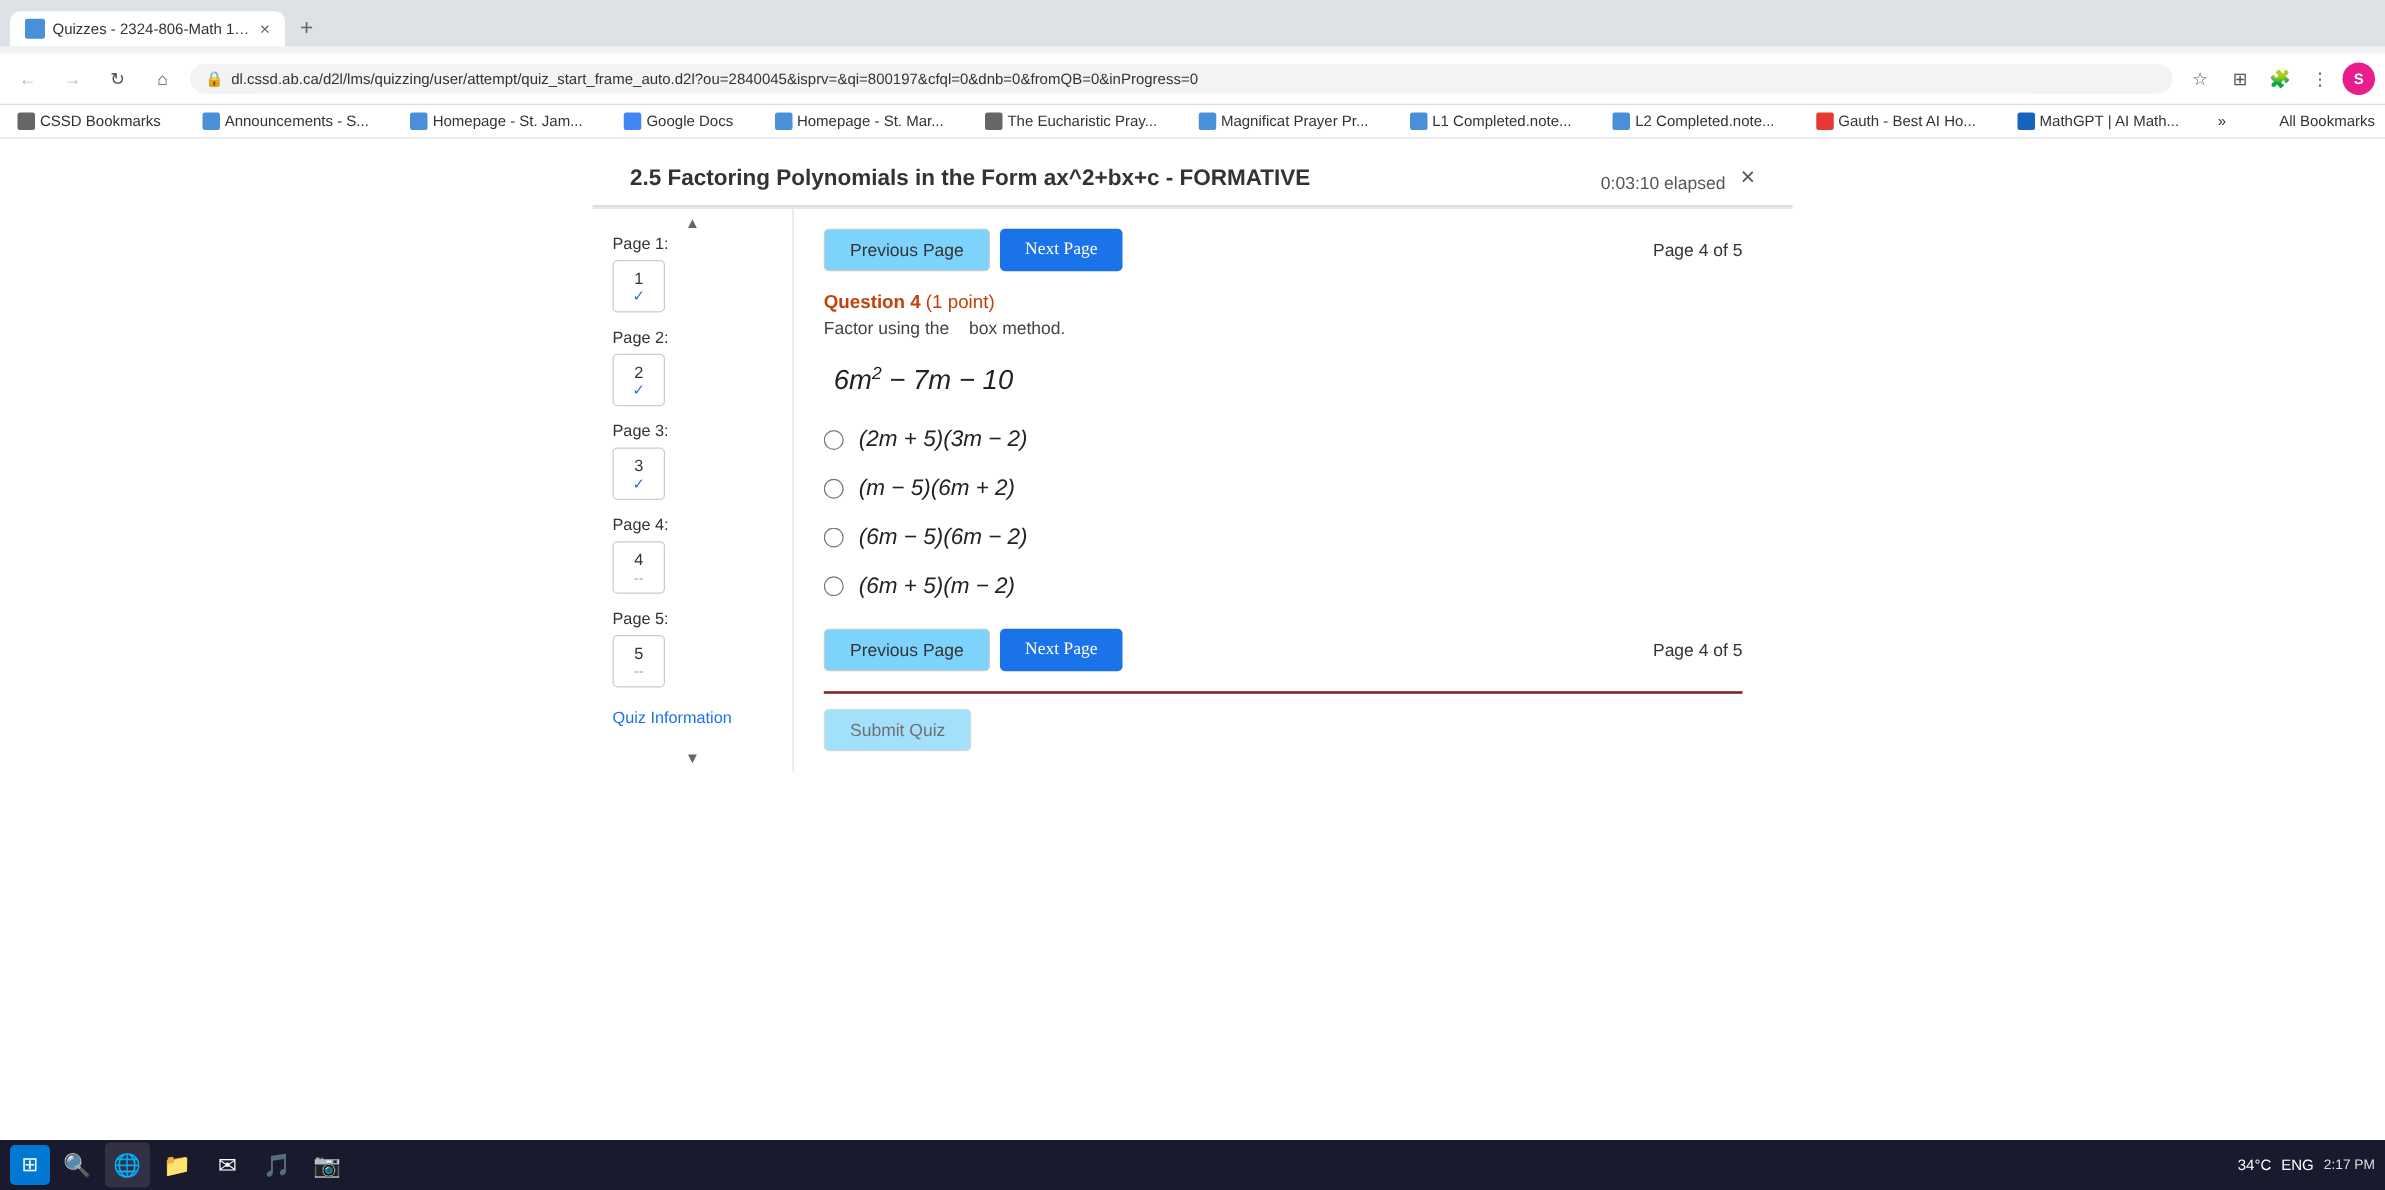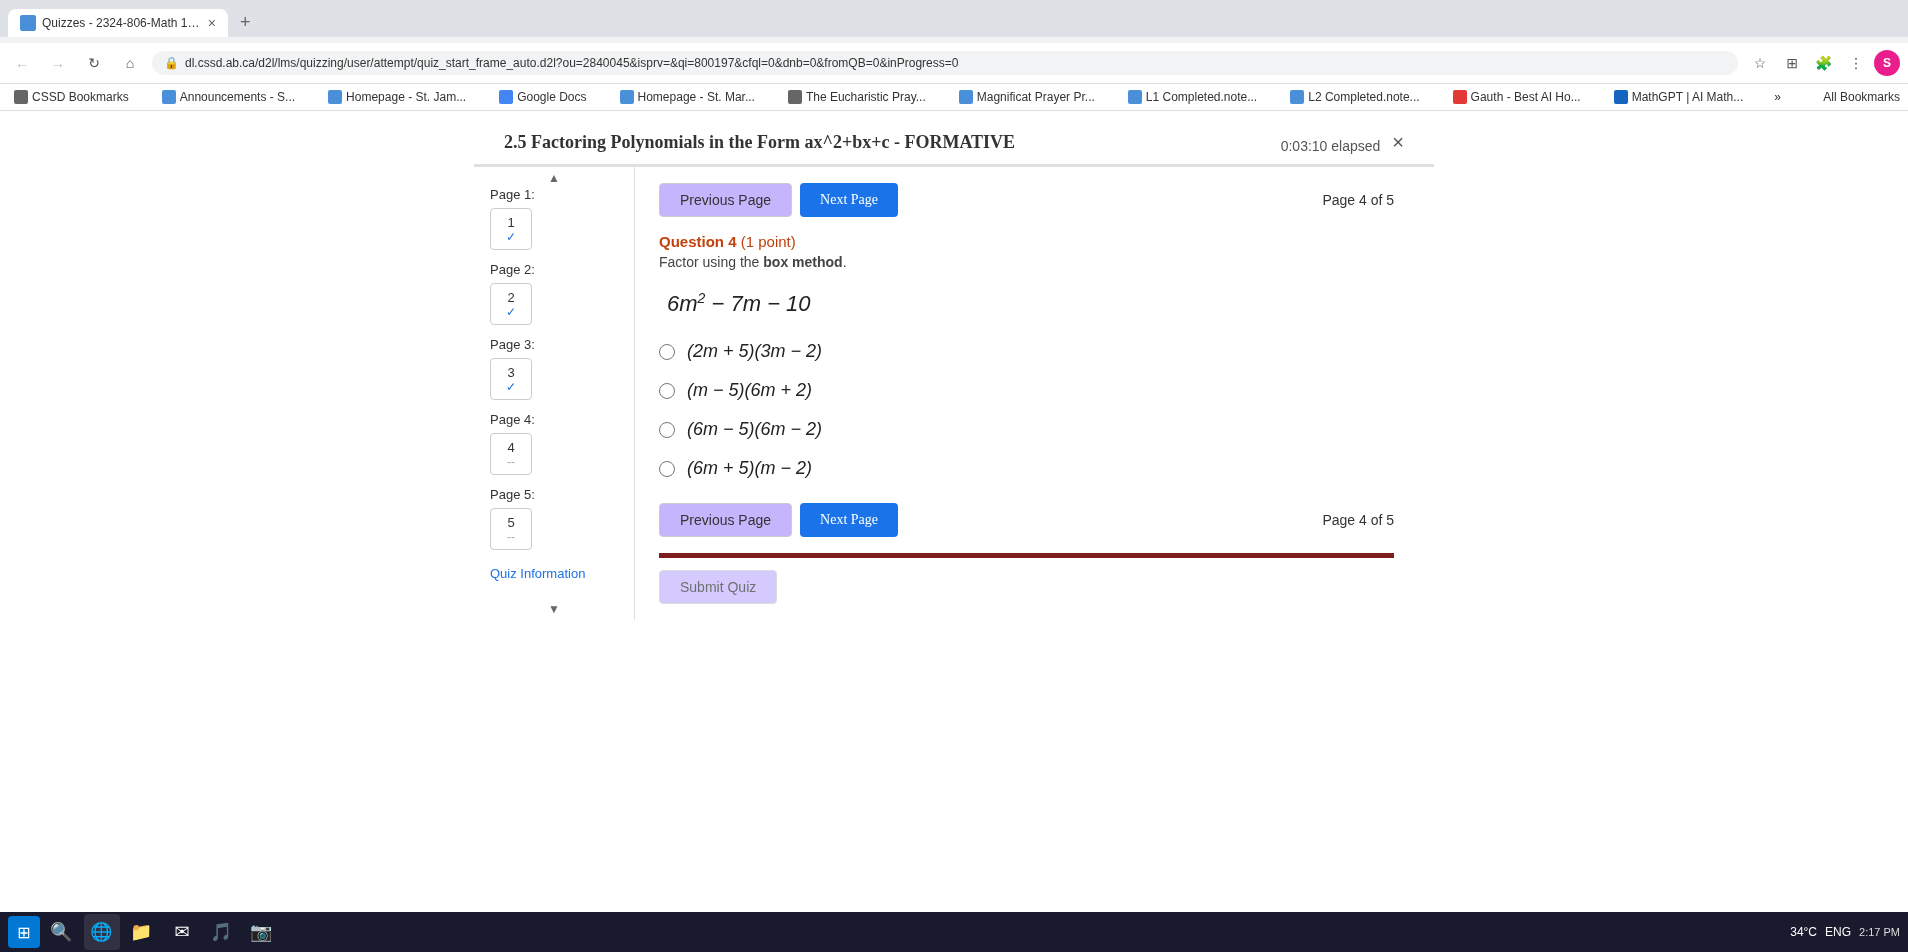--- a/index.html
+++ b/index.html
@@ -107,21 +107,21 @@
     
     .quiz-header {
       display: flex;
       align-items: center;
       justify-content: space-between;
       padding: 20px 30px 10px 30px;
       border-bottom: 2px solid #e0e0e0;
       max-width: 960px;
       margin: 0 auto;
     }
-    .quiz-title { font-size: 18px; font-weight: bold; color: #333; font-family: Liberation Serif, serif; }
+    .quiz-title { font-size: 18px; font-weight: bold; color: #333; }
     .quiz-meta { display: flex; align-items: flex-end; gap: 12px; font-size: 14px; color: #555; }
     .close-btn { font-size: 20px; cursor: pointer; color: #555; background: none; border: none; }
 
     
     .main-layout {
       display: flex;
       max-width: 960px;
       margin: 0 auto;
       gap: 0;
     }
@@ -173,42 +173,42 @@
 
     .nav-row {
       display: flex;
       align-items: center;
       justify-content: space-between;
       margin-bottom: 16px;
     }
     .nav-buttons { display: flex; gap: 8px; }
     .btn-prev {
       padding: 8px 20px;
-      background: #c4b5fd;
+      background: #7dd3fc;
       border: 1px solid #ccc;
       border-radius: 4px;
       font-size: 14px;
       cursor: pointer;
       color: #333;
     }
     .btn-next {
       padding: 8px 20px;
       background: #1a73e8;
       border: none;
       border-radius: 4px;
       font-size: 14px;
       cursor: pointer;
       color: #fff;
       font-family: Liberation Serif, serif;
     }
     .page-indicator { font-size: 14px; color: #333; }
 
     .question-header { font-size: 15px; margin-bottom: 4px; color: #c2410c; }
     .question-instruction { font-size: 14px; color: #444; margin-bottom: 20px; }
-    .question-instruction strong { font-weight: bold; }
+    .question-instruction strong { font-weight: normal; margin-left: 12px; }
 
     .math-expression {
       font-size: 22px;
       font-style: italic;
       margin-bottom: 24px;
       color: #222;
       padding-left: 8px;
     }
     .math-expression sup { font-size: 14px; }
 
@@ -461,21 +461,21 @@
       </label>
 
       <div class="nav-row" style="margin-top: 24px;">
         <div class="nav-buttons">
           <button class="btn-prev">Previous Page</button>
           <button class="btn-next">Next Page</button>
         </div>
         <span class="page-indicator">Page 4 of 5</span>
       </div>
 
-      <div style="margin-top: 16px; padding-top: 12px; border-top: 5px solid #7f1d1d;">
+      <div style="margin-top: 16px; padding-top: 12px; border-top: 2px solid #7f1d1d;">
         <button class="btn-prev" style="opacity:0.7;">Submit Quiz</button>
       </div>
     </div>
 
     <div class="scrollbar-area"></div>
   </div>
 </div>
 
 <div class="taskbar">
   <div class="taskbar-start">⊞</div>

